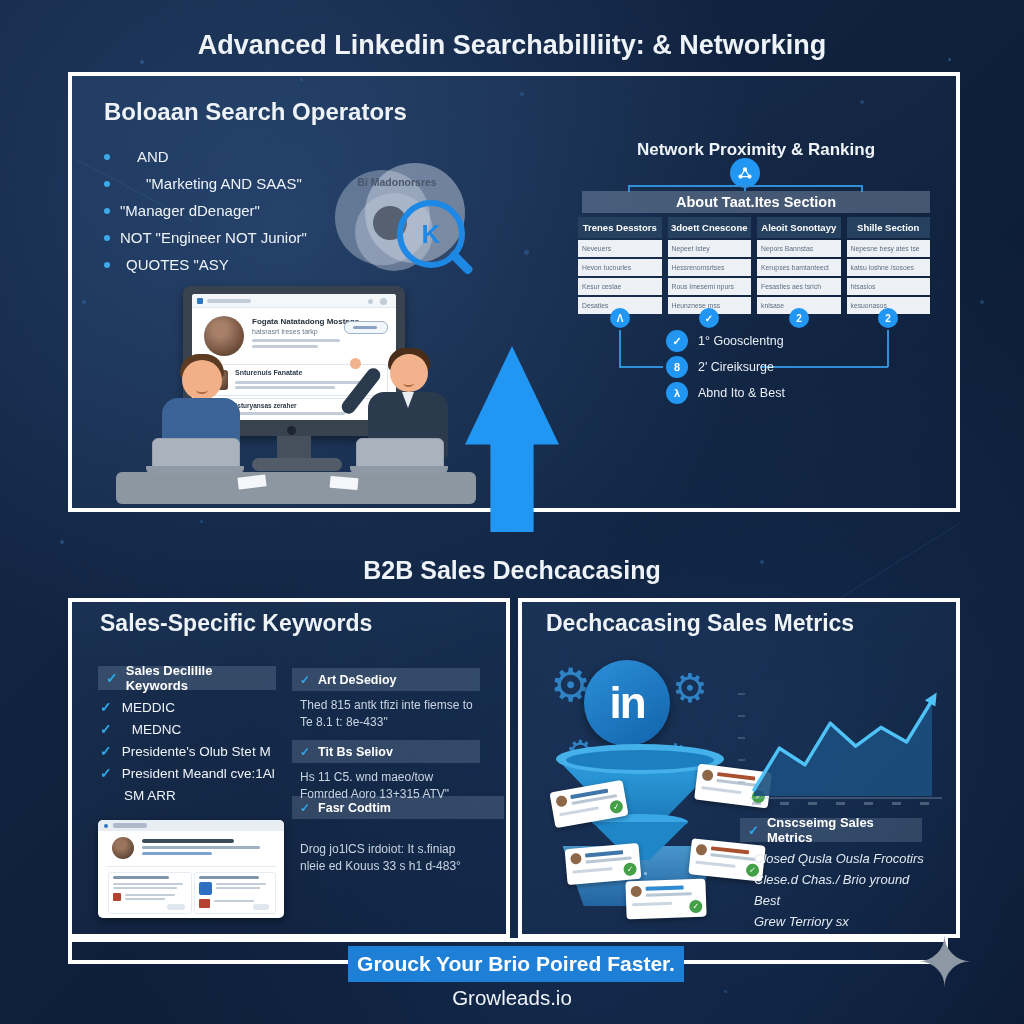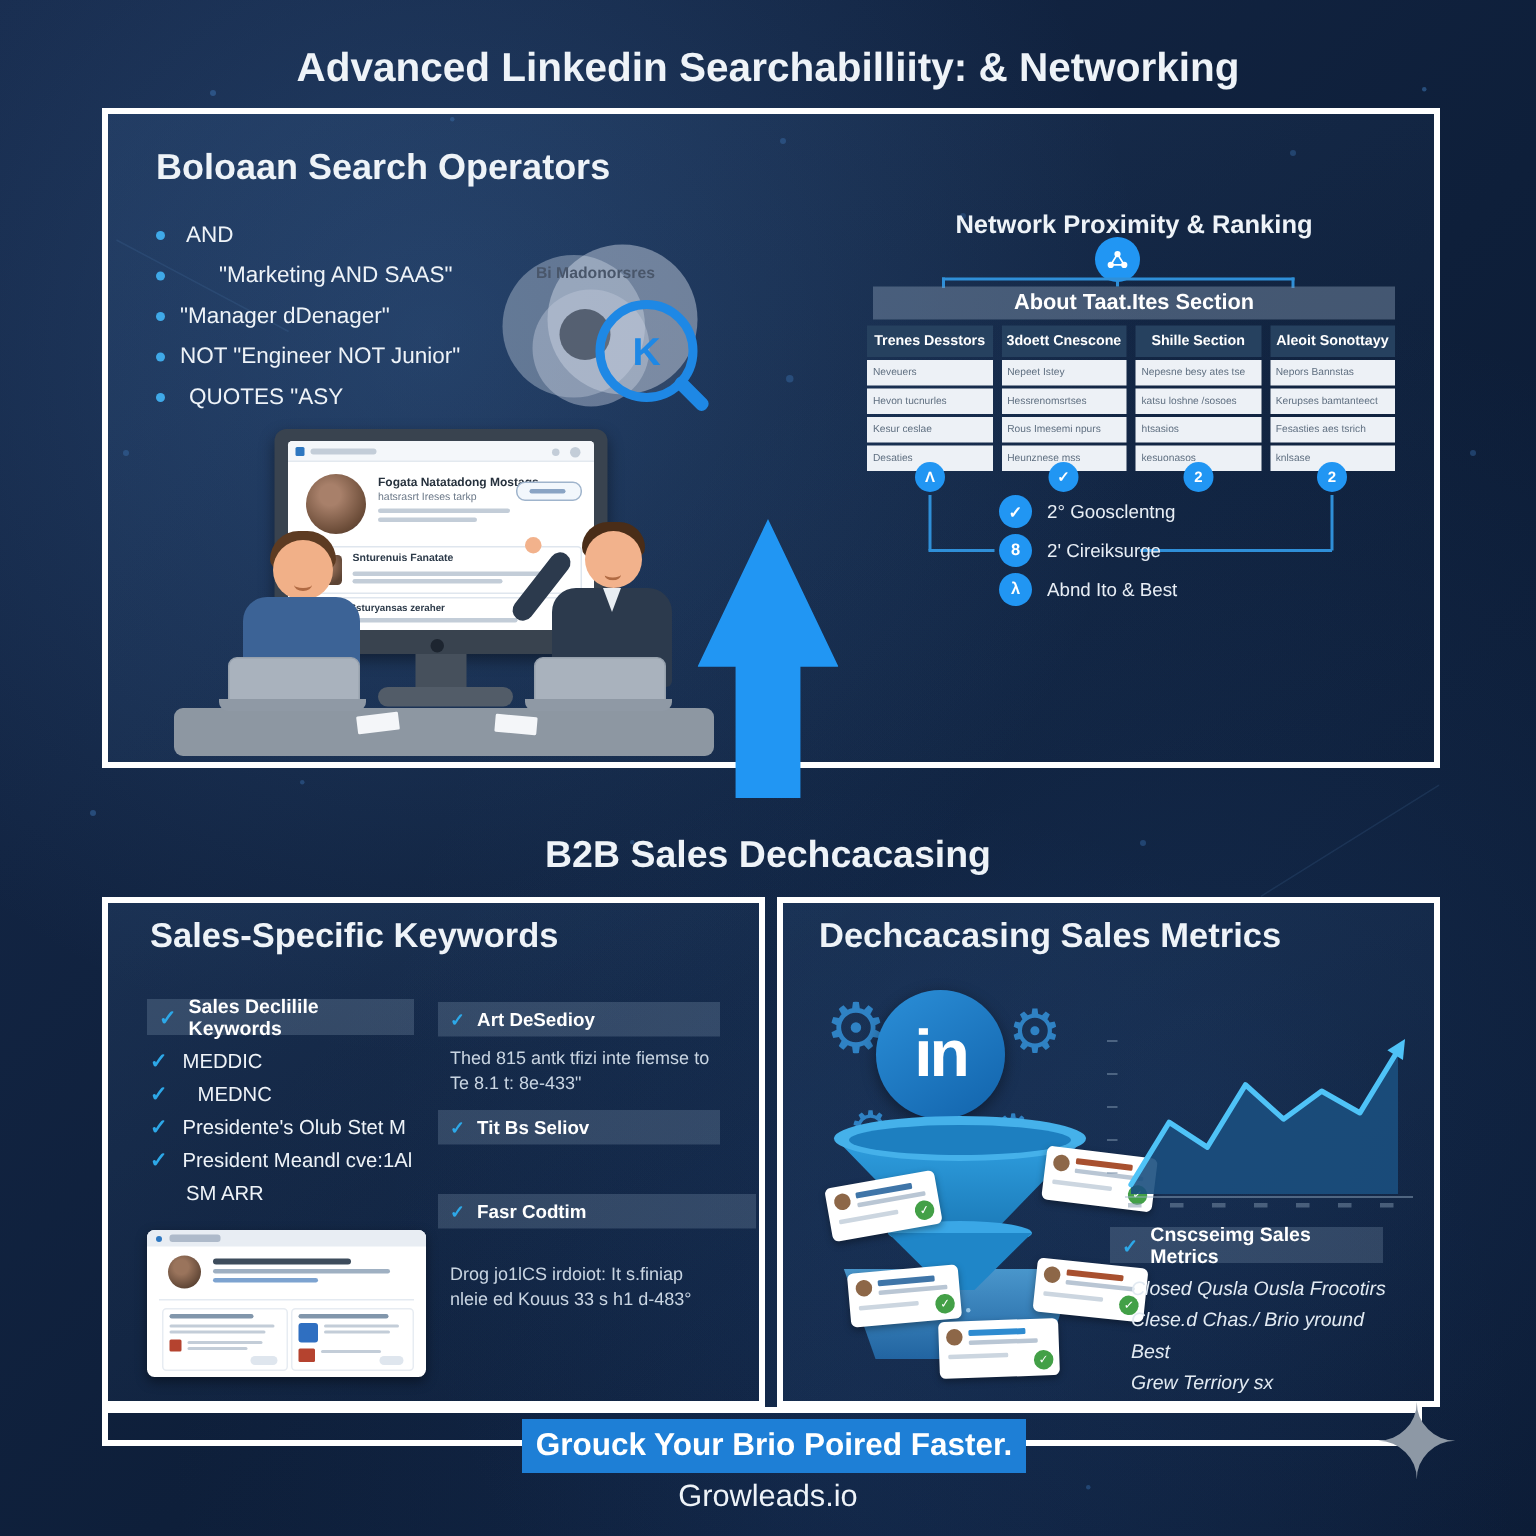--- a/index.html
+++ b/index.html
@@ -66,21 +66,21 @@
   <div class="title" style="top:30px;font-size:27px;">Advanced Linkedin Searchabilliity: &amp; Networking</div>
 
   <div class="panel" style="left:68px;top:72px;width:884px;height:432px;"></div>
   <div class="panel" style="left:68px;top:598px;width:434px;height:332px;"></div>
   <div class="panel" style="left:518px;top:598px;width:434px;height:332px;"></div>
 
   <div class="abs" style="left:104px;top:98px;font-size:24px;font-weight:bold;">Boloaan Search Operators</div>
   <div class="abs" style="left:104px;top:143px;font-size:15px;">
     <div style="display:flex;align-items:center;gap:10px;height:27px;">
       <span class="blt"></span>
-      <span style="margin-left:4px;">AND</span>
+      <span style="margin-left:17px;">AND</span>
     </div>
     <div style="display:flex;align-items:center;gap:10px;height:27px;">
       <span class="blt"></span>
       <span style="margin-left:26px;">"Marketing AND SAAS"</span>
     </div>
     <div style="display:flex;align-items:center;gap:10px;height:27px;">
       <span class="blt"></span>
       <span>"Manager dDenager"</span>
     </div>
     <div style="display:flex;align-items:center;gap:10px;height:27px;">
@@ -186,45 +186,45 @@
       <div class="ncell">Desaties</div>
     </div>
     <div style="flex:1;">
       <div class="ncol-h">3doett Cnescone</div>
       <div class="ncell">Nepeet Istey</div>
       <div class="ncell">Hessrenomsrtses</div>
       <div class="ncell">Rous Imesemi npurs</div>
       <div class="ncell">Heunznese mss</div>
     </div>
     <div style="flex:1;">
+      <div class="ncol-h">Aleoit Sonottayy</div>
+      <div class="ncell">Nepors Bannstas</div>
+      <div class="ncell">Kerupses bamtanteect</div>
+      <div class="ncell">Fesasties aes tsrich</div>
+      <div class="ncell">knlsase</div>
+    </div>
+    <div style="flex:1;">
       <div class="ncol-h">Shille Section</div>
       <div class="ncell">Nepesne besy ates tse</div>
       <div class="ncell">katsu loshne /sosoes</div>
       <div class="ncell">htsasios</div>
       <div class="ncell">kesuonasos</div>
-    </div>
-    <div style="flex:1;">
-      <div class="ncol-h">Aleoit Sonottayy</div>
-      <div class="ncell">Nepors Bannstas</div>
-      <div class="ncell">Kerupses bamtanteect</div>
-      <div class="ncell">Fesasties aes tsrich</div>
-      <div class="ncell">knlsase</div>
     </div>
   </div>
   <div class="circle-ic" style="left:610px;top:308px;width:20px;height:20px;font-size:10px;">Λ</div>
   <div class="circle-ic" style="left:699px;top:308px;width:20px;height:20px;font-size:10px;">✓</div>
   <div class="circle-ic" style="left:789px;top:308px;width:20px;height:20px;font-size:10px;">2</div>
   <div class="circle-ic" style="left:878px;top:308px;width:20px;height:20px;font-size:10px;">2</div>
   <div class="cline" style="left:619px;top:330px;width:1.5px;height:37px;"></div>
   <div class="cline" style="left:619px;top:366px;width:44px;height:1.5px;"></div>
   <div class="cline" style="left:887px;top:330px;width:1.5px;height:37px;"></div>
   <div class="cline" style="left:760px;top:366px;width:128px;height:1.5px;"></div>
   <div class="rank-row" style="left:666px;top:330px;">
     <div class="circle-ic" style="position:relative;width:22px;height:22px;font-size:11px;">✓</div>
-    <span class="rank-label">2° Goosclentng</span>
+    <span class="rank-label">1° Goosclentng</span>
   </div>
   <div class="rank-row" style="left:666px;top:356px;">
     <div class="circle-ic" style="position:relative;width:22px;height:22px;font-size:11px;">8</div>
     <span class="rank-label">2' Cireiksurge</span>
   </div>
   <div class="rank-row" style="left:666px;top:382px;">
     <div class="circle-ic" style="position:relative;width:22px;height:22px;font-size:11px;">λ</div>
     <span class="rank-label">Abnd Ito &amp; Best</span>
   </div>
 
@@ -260,20 +260,21 @@
   </div>
   <div class="hdr-bar" style="left:292px;top:668px;width:188px;height:23px;font-size:12.5px;">
     <i class="check-icon" style="font-size:12px;"></i>
     <span>Art DeSedioy</span>
   </div>
   <div class="para" style="left:300px;top:697px;width:180px;">Thed 815 antk tfizi inte fiemse to Te 8.1 t: 8e-433"</div>
   <div class="hdr-bar" style="left:292px;top:740px;width:188px;height:23px;font-size:12.5px;">
     <i class="check-icon" style="font-size:12px;"></i>
     <span>Tit Bs Seliov</span>
   </div>
+  <div class="para" style="left:300px;top:769px;width:180px;">Hs 11 C5. wnd maeo/tow Fomrded Aoro 13+315 ATV"</div>
   <div class="hdr-bar" style="left:292px;top:784px;width:212px;height:23px;font-size:12.5px;margin-top:12px;">
     <i class="check-icon" style="font-size:12px;"></i>
     <span>Fasr Codtim</span>
   </div>
   <div class="para" style="left:300px;top:841px;width:180px;">Drog jo1lCS irdoiot: It s.finiap nleie ed Kouus 33 s h1 d-483°</div>
 
   <div class="abs" style="left:98px;top:820px;width:186px;height:98px;background:#fff;border-radius:5px;box-shadow:0 3px 8px rgba(0,0,0,.4);overflow:hidden;">
     <div class="abs" style="left:0;top:0;width:186px;height:11px;background:#e8edf3;">
       <div class="abs" style="left:6px;top:3.5px;width:4px;height:4px;border-radius:50%;background:#2e77c0;"></div>
       <div class="sk" style="left:15px;top:3px;width:34px;height:4.5px;background:#aebaca;"></div>

